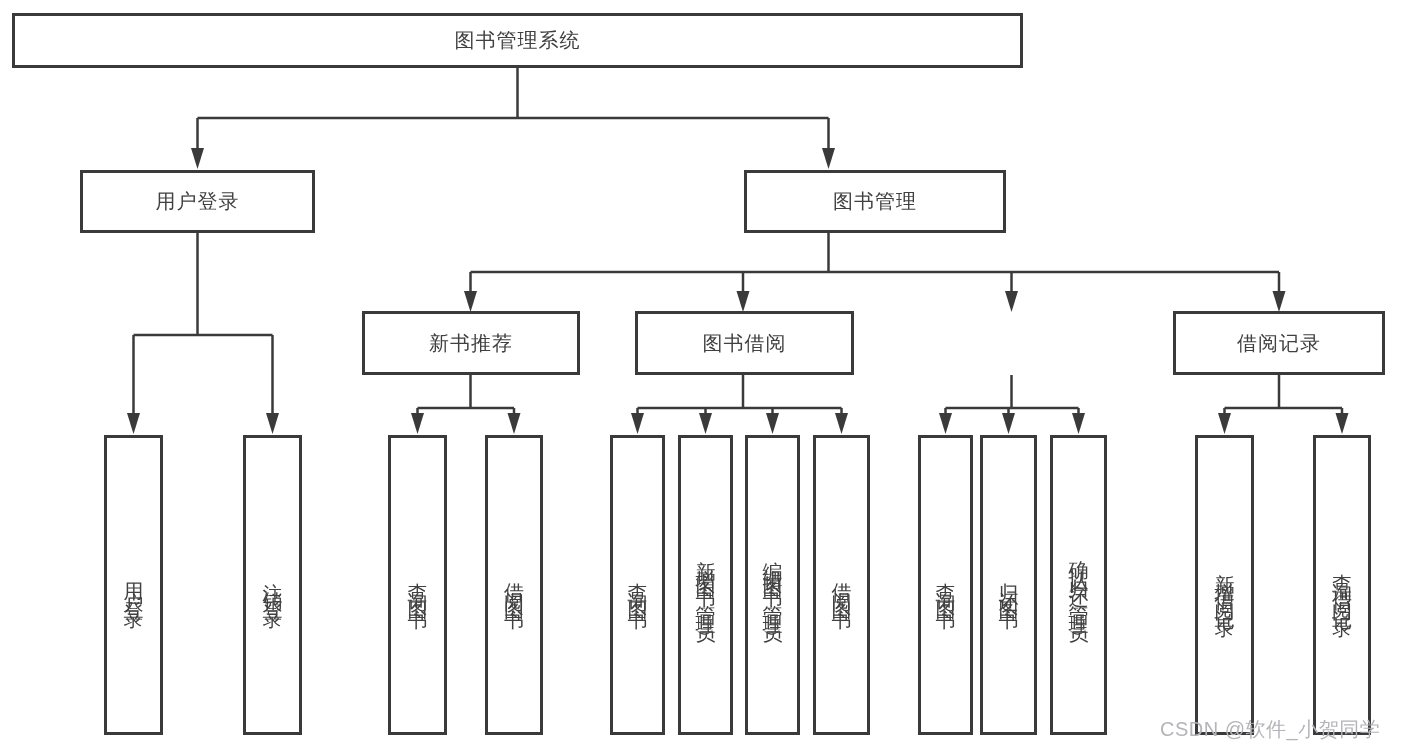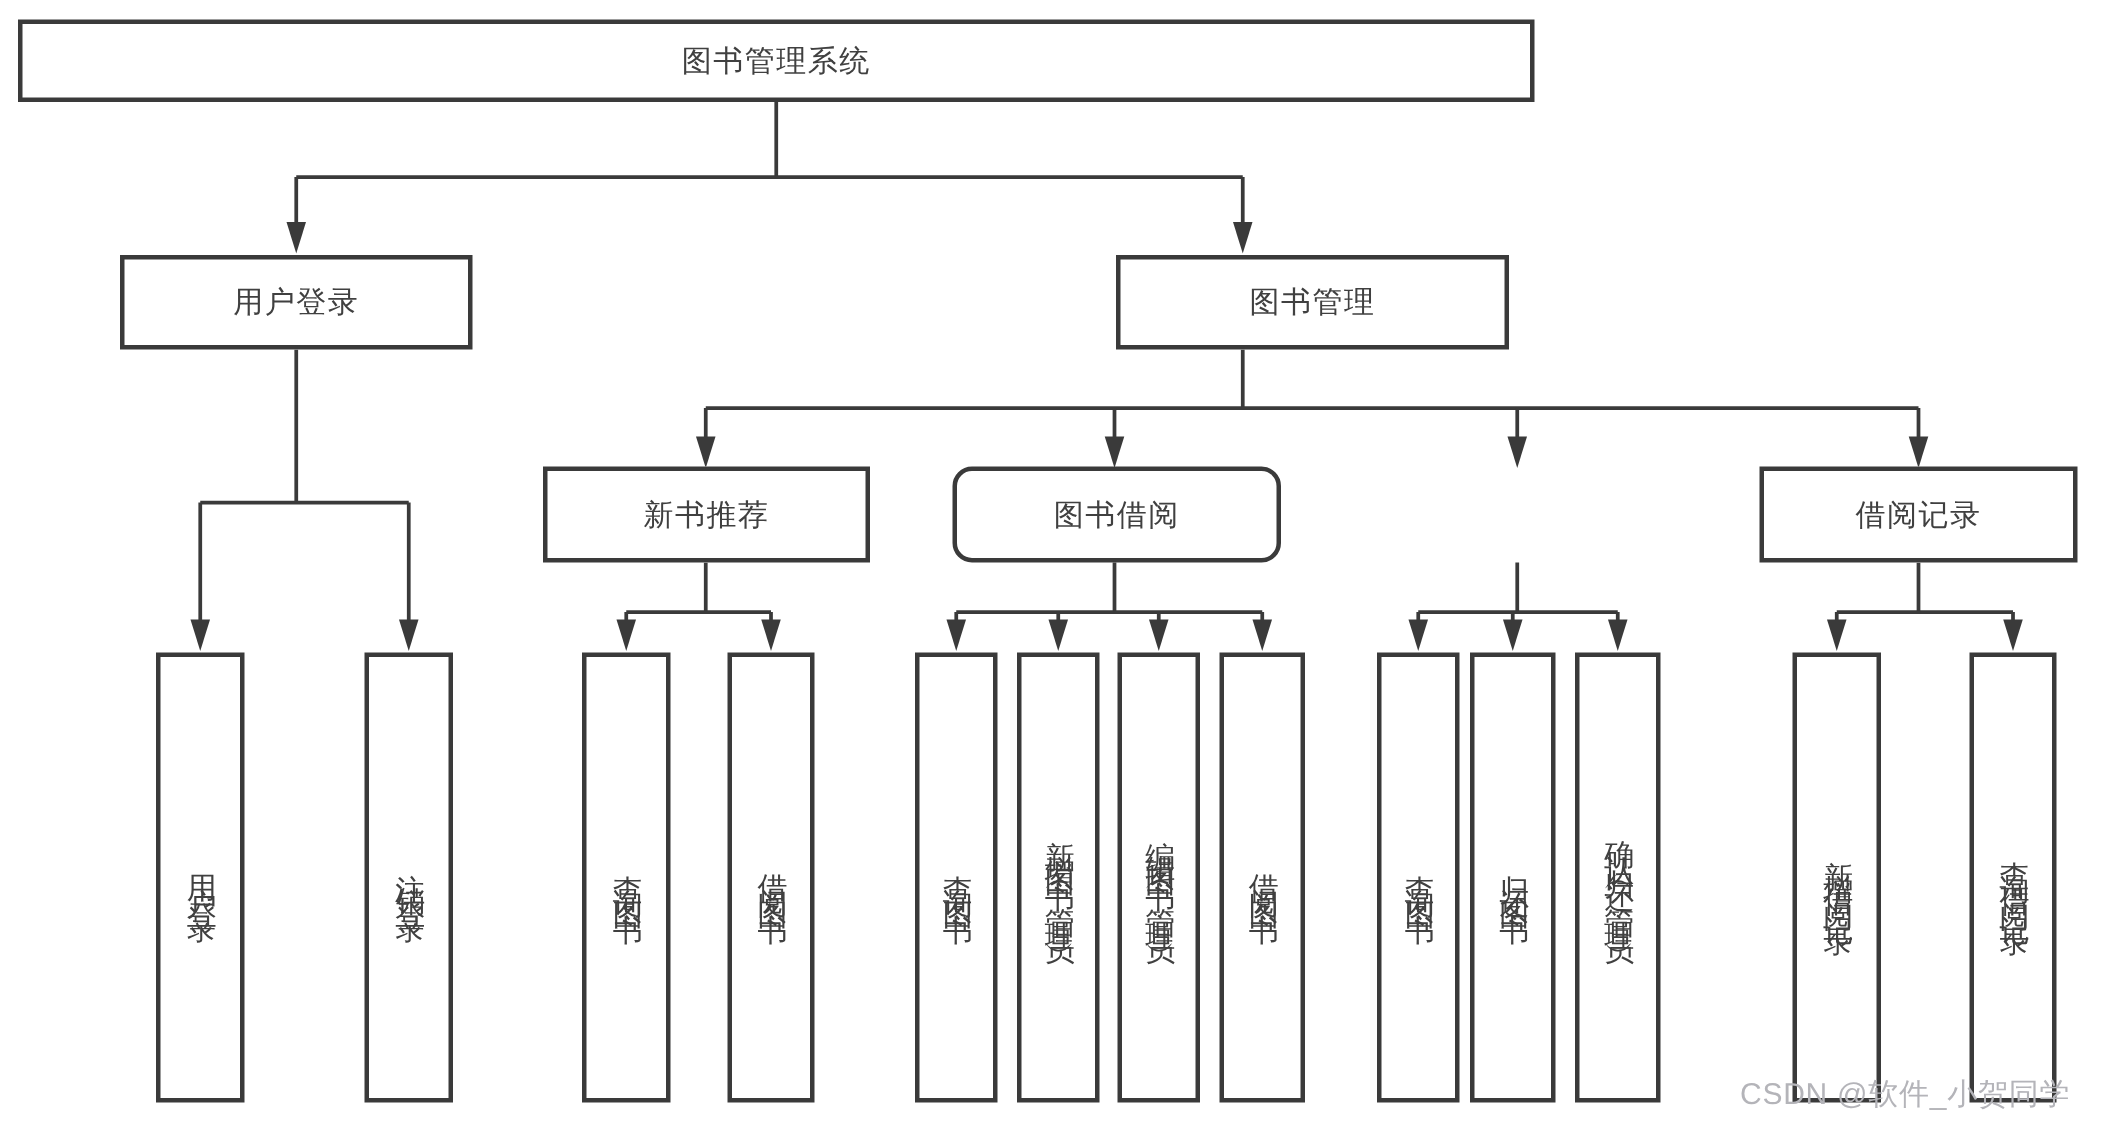--- a/index.html
+++ b/index.html
@@ -114,21 +114,21 @@
       <polygon points="1335.5,413 1348.5,413 1342,434"></polygon>
     </g>
   </svg>
 
   <div class="node" style="left:12px;top:13px;width:1011px;height:55px;">图书管理系统</div>
 
   <div class="node" style="left:80px;top:170px;width:235px;height:63px;">用户登录</div>
   <div class="node" style="left:744px;top:170px;width:262px;height:63px;">图书管理</div>
 
   <div class="node" style="left:362px;top:311px;width:218px;height:64px;">新书推荐</div>
-  <div class="node" style="left:635px;top:311px;width:219px;height:64px;border-radius:13px;">图书借阅</div>
+  <div class="node" style="left:635px;top:311px;width:219px;height:64px;">图书借阅</div>
   <div class="node" style="left:1173px;top:311px;width:212px;height:64px;">借阅记录</div>
 
   <div class="node" style="left:104px;top:435px;width:59px;height:300px;">
     <span class="vlabel">用户登录</span>
   </div>
   <div class="node" style="left:243px;top:435px;width:59px;height:300px;">
     <span class="vlabel">注销登录</span>
   </div>
 
   <div class="node" style="left:388px;top:435px;width:59px;height:300px;">

